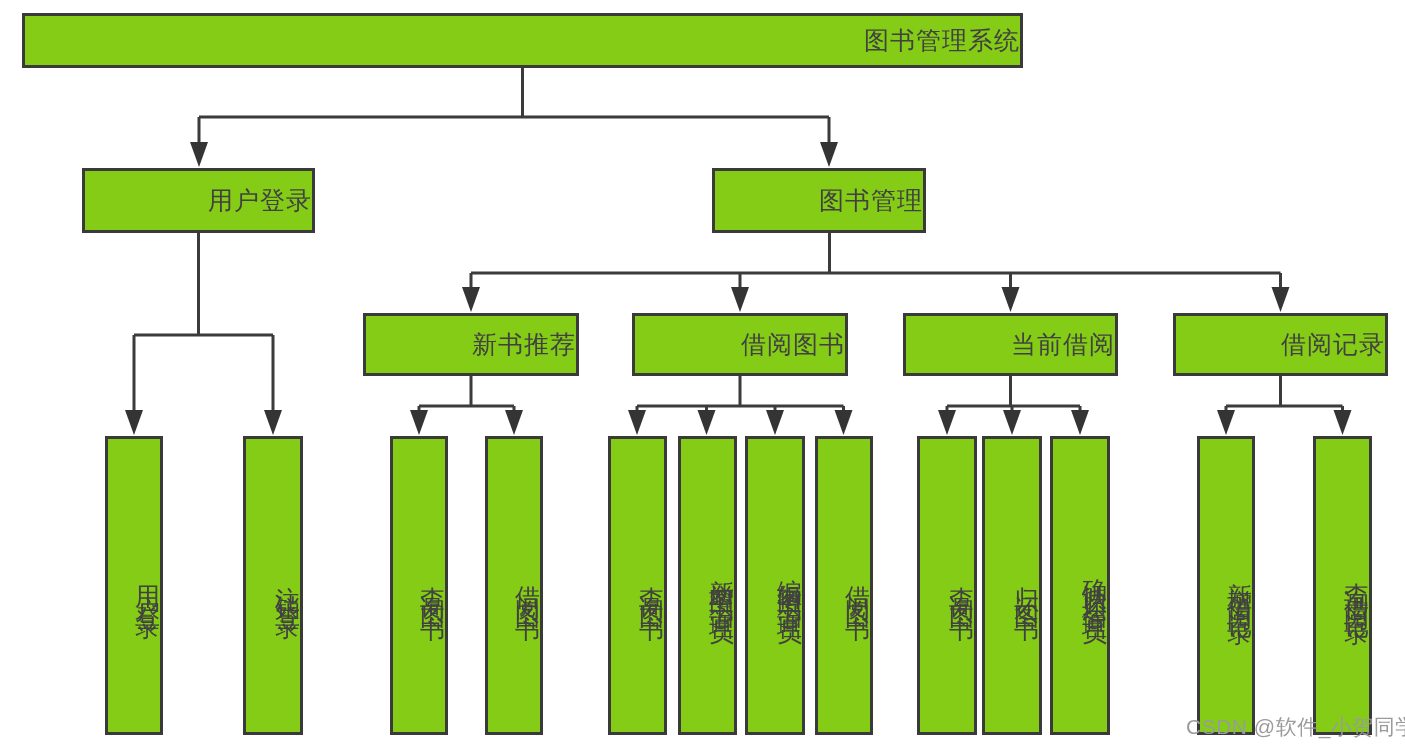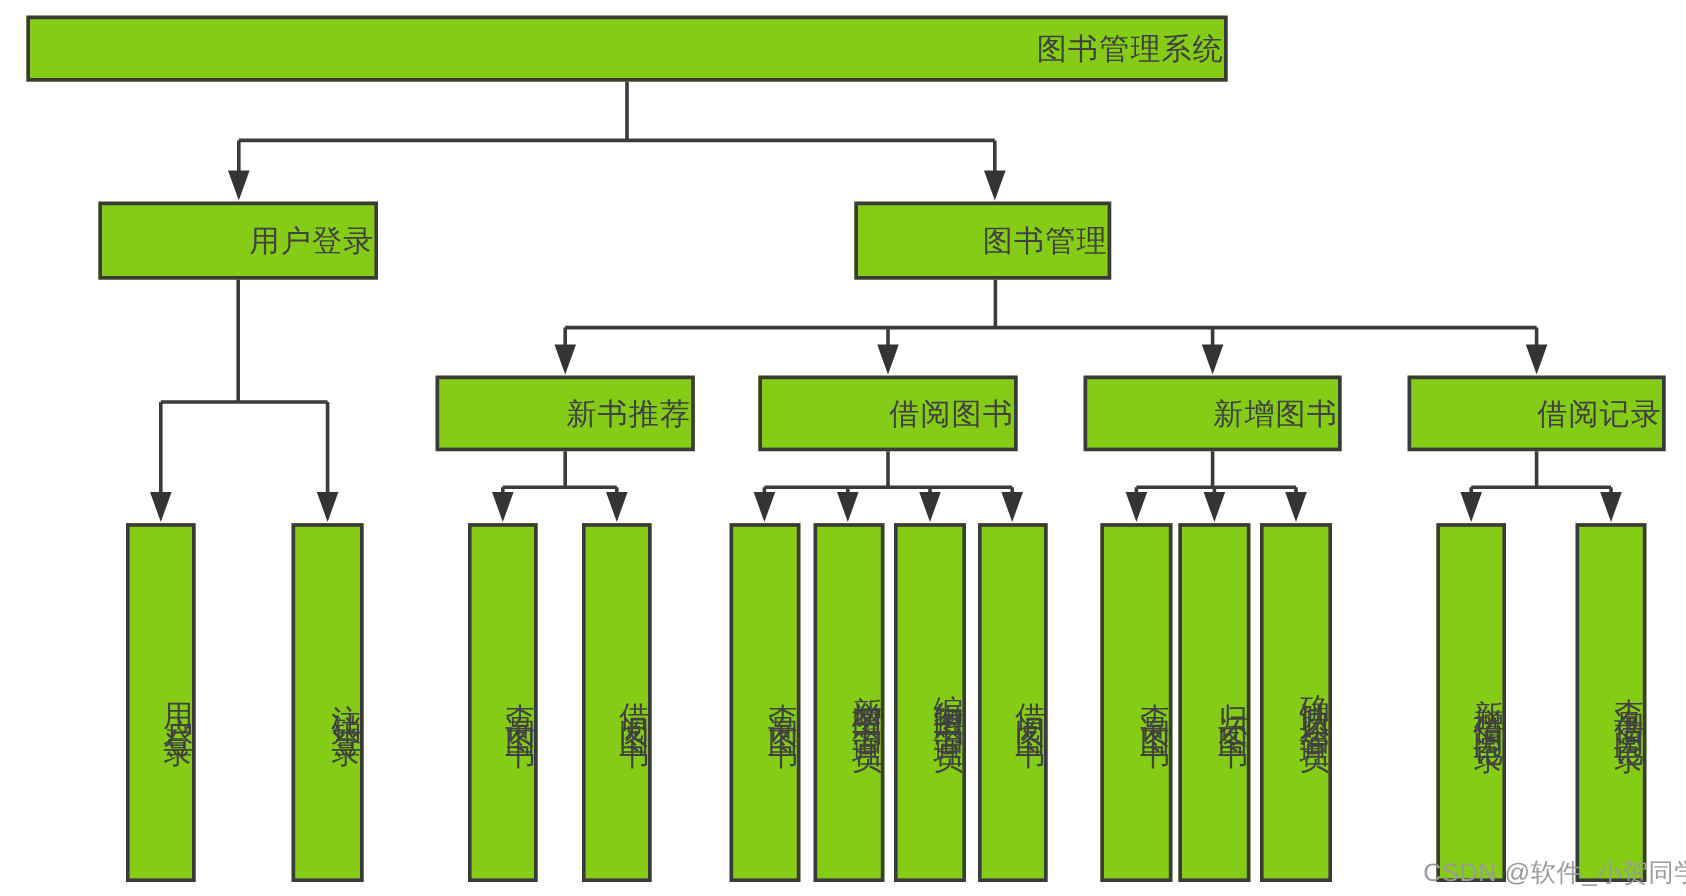--- a/index.html
+++ b/index.html
@@ -111,21 +111,21 @@
     <span>图书管理</span>
   </div>
 
   <div class="box h" style="left:363px;top:313px;width:216px;height:63px">
     <span>新书推荐</span>
   </div>
   <div class="box h" style="left:632px;top:313px;width:216px;height:63px">
     <span>借阅图书</span>
   </div>
   <div class="box h" style="left:903px;top:313px;width:215px;height:63px">
-    <span>新增图书</span>
+    <span>当前借阅</span>
   </div>
   <div class="box h" style="left:1173px;top:313px;width:215px;height:63px">
     <span>借阅记录</span>
   </div>
 
   <div class="box v sp4" style="left:105px;top:436px;width:58px;height:299px">
     <span>用户登录</span>
   </div>
   <div class="box v sp4" style="left:243px;top:436px;width:60px;height:299px">
     <span>注销登录</span>

